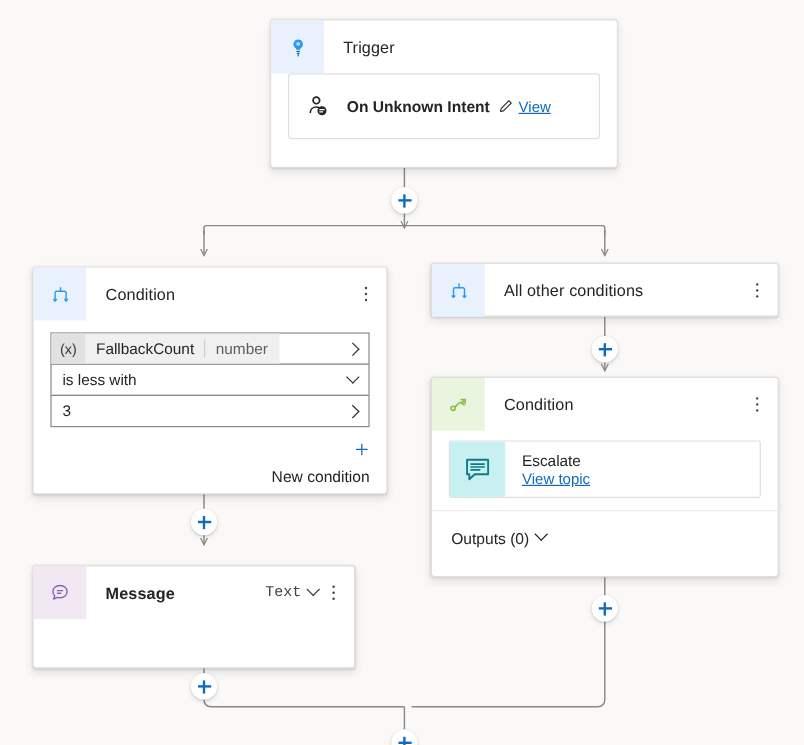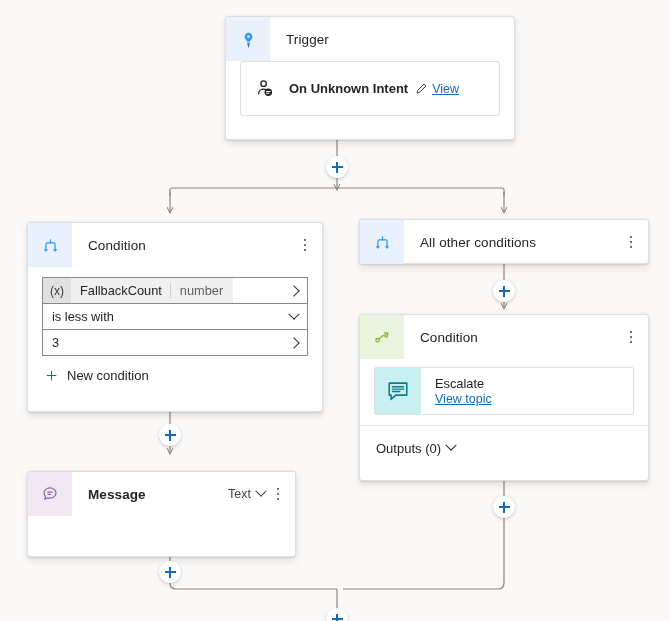--- a/index.html
+++ b/index.html
@@ -70,20 +70,21 @@
     white-space: nowrap;
   }
   .node-title.regular { font-weight: 400; }
 
   .hdr-right {
     display: flex;
     align-items: center;
     gap: 6px;
     padding-right: 10px;
     flex: 0 0 auto;
+    font-family: Liberation Mono, monospace;
   }
   .type-label {
     font-size: 12.5px;
     color: #424242;
   }
   .kebab {
     width: 14px;
     height: 20px;
     display: flex;
     flex-direction: column;
@@ -170,26 +171,27 @@
   .field-text { padding-left: 9px; flex: 1 1 auto; white-space: nowrap; }
   .field-caret {
     flex: 0 0 auto;
     padding: 0 9px;
     display: flex;
     align-items: center;
     color: #323130;
   }
   .new-cond {
     display: flex;
-    align-items: center;
+    align-items: flex-end;
     gap: 9px;
     padding: 12px 0 0 3px;
     font-size: 13px;
     color: #242424;
     cursor: pointer;
+    flex-direction: column;
   }
 
   
   #node-allother { left: 359px; top: 219px; width: 290px; height: 45px; }
 
   
   #node-redirect { left: 359px; top: 314px; width: 290px; height: 167px; }
   .redirect-body { padding: 8px 14px 10px 14px; }
   .esc-card {
     display: flex;

